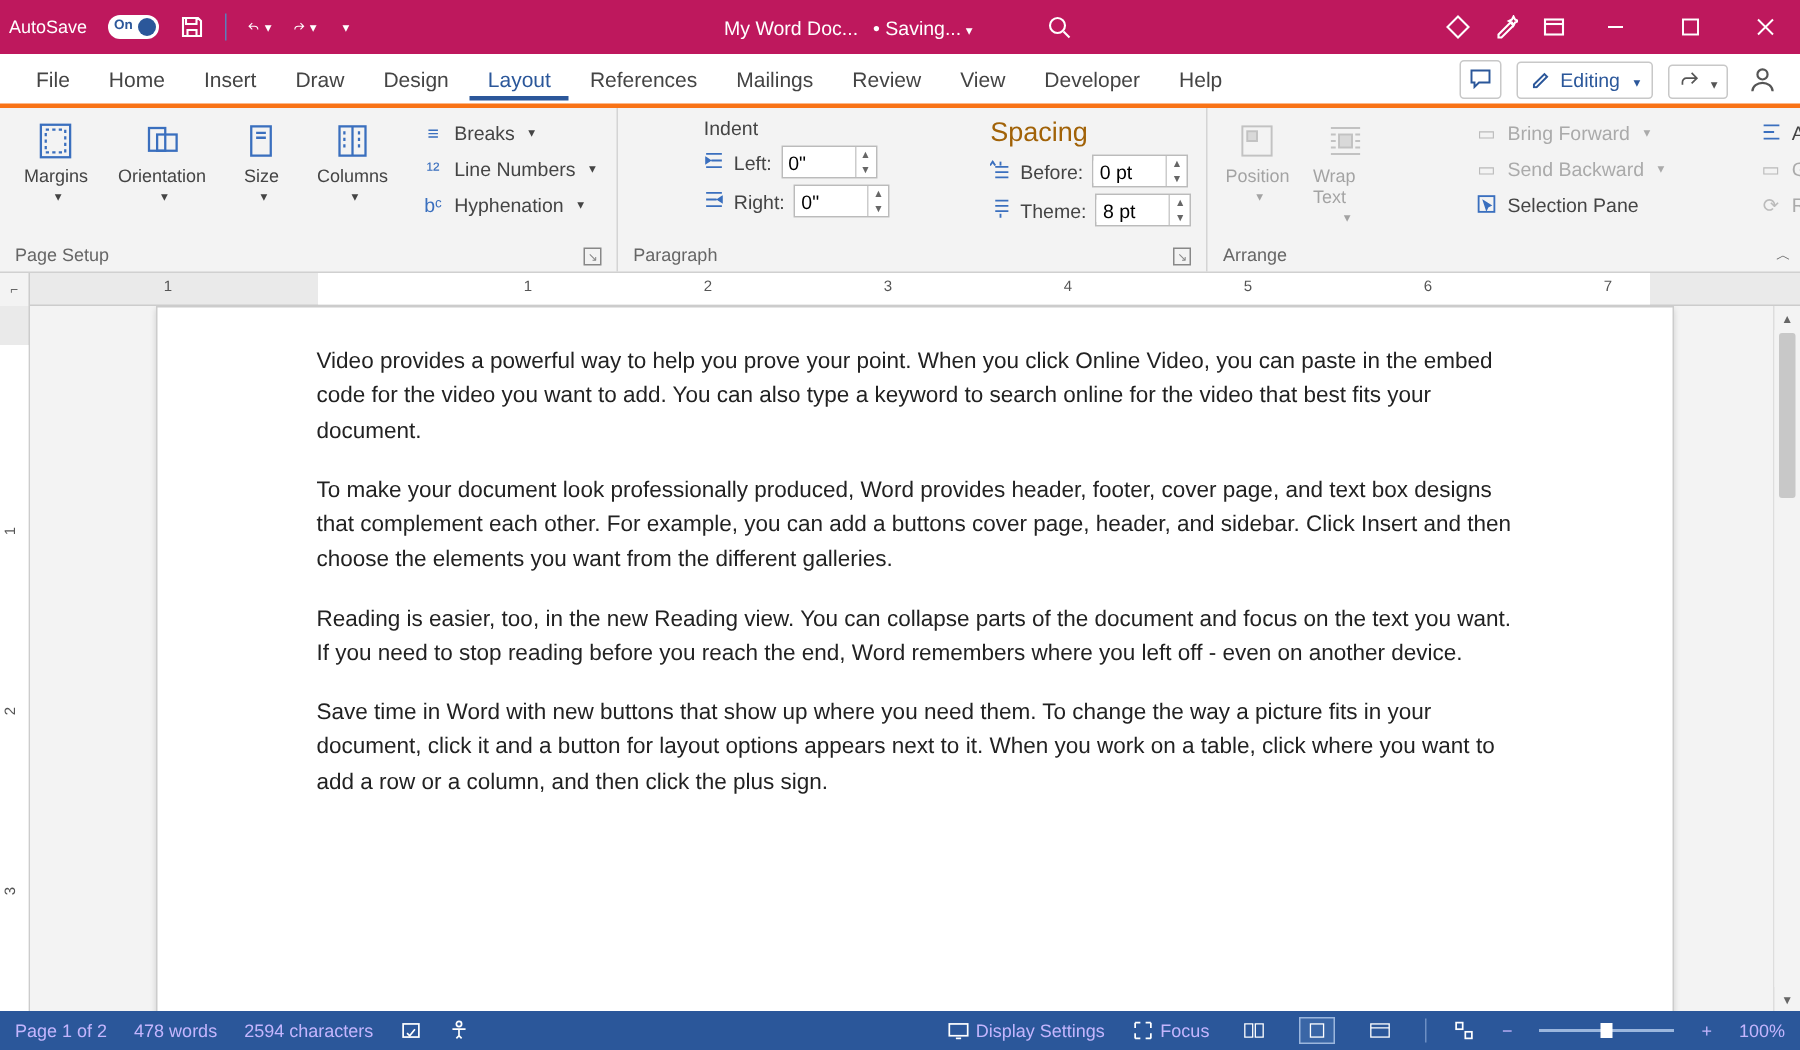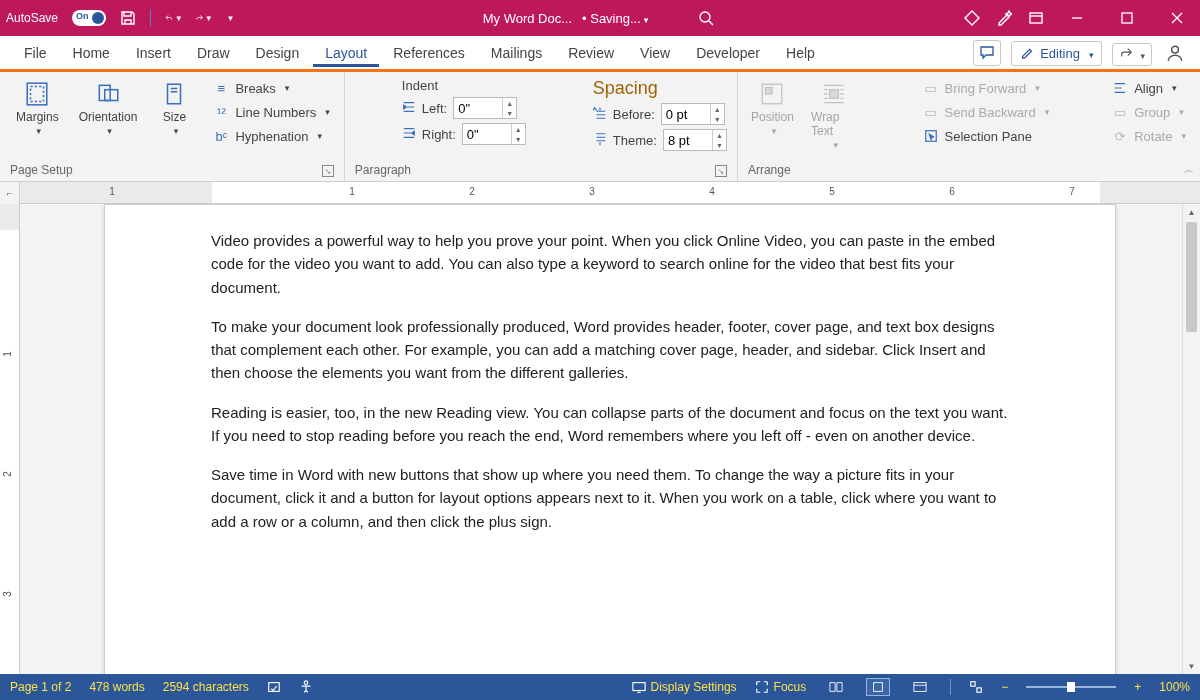--- a/index.html
+++ b/index.html
@@ -66,21 +66,21 @@
   .doc-scroll { flex:1; overflow:hidden; position:relative;}
   .page { position:absolute; background:#fff; border:1px solid #ccc; box-shadow:0 2px 4px rgba(0,0,0,.15);}
   .page-content { padding:24px 106px 20px 106px; font-size:15px; line-height:1.55; color:#222;}
   .page-content p { margin-bottom:16px; }
   .scrollbar { position:absolute; right:0; top:0; bottom:0; width:18px; background:#f3f3f3; border-left:1px solid #ddd; display:flex; flex-direction:column;}
   .sb-btn{height:16px; display:flex; align-items:center; justify-content:center; font-size:8px; color:#666;}
   .sb-track{flex:1; background:#f3f3f3; position:relative;}
   .sb-thumb{position:absolute; left:3px; right:3px; background:#c8c8c8; border-radius:2px;}
 
   
-  .statusbar { height:26px; background:#2b579a; color:#fde047; display:flex; align-items:center; padding:0 10px; gap:18px; font-size:12px;}
+  .statusbar { height:26px; background:#2b579a; color:#c4b5fd; display:flex; align-items:center; padding:0 10px; gap:18px; font-size:12px;}
   .statusbar .spacer{flex:1;}
   .status-item{display:flex; align-items:center; gap:5px;}
   .view-btn{width:24px; height:18px; display:flex; align-items:center; justify-content:center; border:1px solid transparent;}
   .view-btn.active{border-color:#9bb6dd; background:#3a66a6;}
   .zoom-slider{width:90px; height:2px; background:#9bb6dd; position:relative;}
   .zoom-slider::after{content:""; position:absolute; left:45%; top:-4px; width:8px; height:10px; background:#fff;}
 
   .chev::after{content:"▾"; font-size:9px; margin-left:3px; color:inherit;}
 </style>
 </head>
@@ -222,20 +222,29 @@
       </div>
       <div class="bigbtn chev">
         <span class="icon">
             <svg width="26" height="26" viewBox="0 0 24 24" fill="none" stroke="#3a6fbe" stroke-width="1.4">
               <rect x="6" y="3" width="12" height="18"></rect>
               <path d="M9 7h6M9 10h6"></path>
             </svg>
           </span>
         <span>Size</span>
       </div>
+      <div class="bigbtn chev">
+        <span class="icon">
+            <svg width="26" height="26" viewBox="0 0 24 24" fill="none" stroke="#3a6fbe" stroke-width="1.4">
+              <rect x="4" y="3" width="16" height="18"></rect>
+              <path d="M12 3v18M7 6v2M7 10v2M7 14v2M16 6v2M16 10v2M16 14v2"></path>
+            </svg>
+          </span>
+        <span>Columns</span>
+      </div>
       <div class="col" style="margin-left:4px;">
         <div class="smallbtn chev">
             <span class="icon">≡</span>
             <span>Breaks</span>
           </div>
         <div class="smallbtn chev">
             <span class="icon">¹²</span>
             <span>Line Numbers</span>
           </div>
         <div class="smallbtn chev">
@@ -397,21 +406,21 @@
   <div class="vruler">
     <div class="vruler-white" style="top:26px; bottom:0;"></div>
     <div class="vruler-num" style="top:150px;">1</div>
     <div class="vruler-num" style="top:270px;">2</div>
     <div class="vruler-num" style="top:390px;">3</div>
   </div>
   <div class="doc-scroll">
     <div class="page" style="left:84px; top:0; width:1012px; height:1200px;">
       <div class="page-content">
         <p>Video provides a powerful way to help you prove your point. When you click Online Video, you can paste in the embed code for the video you want to add. You can also type a keyword to search online for the video that best fits your document.</p>
-        <p>To make your document look professionally produced, Word provides header, footer, cover page, and text box designs that complement each other. For example, you can add a matching cover page, header, and sidebar. Click Insert and then choose the elements you want from the different galleries.</p>
+        <p>To make your document look professionally produced, Word provides header, footer, cover page, and text box designs that complement each other. For example, you can add a buttons cover page, header, and sidebar. Click Insert and then choose the elements you want from the different galleries.</p>
         <p>Reading is easier, too, in the new Reading view. You can collapse parts of the document and focus on the text you want. If you need to stop reading before you reach the end, Word remembers where you left off - even on another device.</p>
         <p>Save time in Word with new buttons that show up where you need them. To change the way a picture fits in your document, click it and a button for layout options appears next to it. When you work on a table, click where you want to add a row or a column, and then click the plus sign.</p>
       </div>
     </div>
     <div class="scrollbar">
       <div class="sb-btn">▲</div>
       <div class="sb-track">
           <div class="sb-thumb" style="top:2px; height:110px;"></div>
         </div>
       <div class="sb-btn">▼</div>

